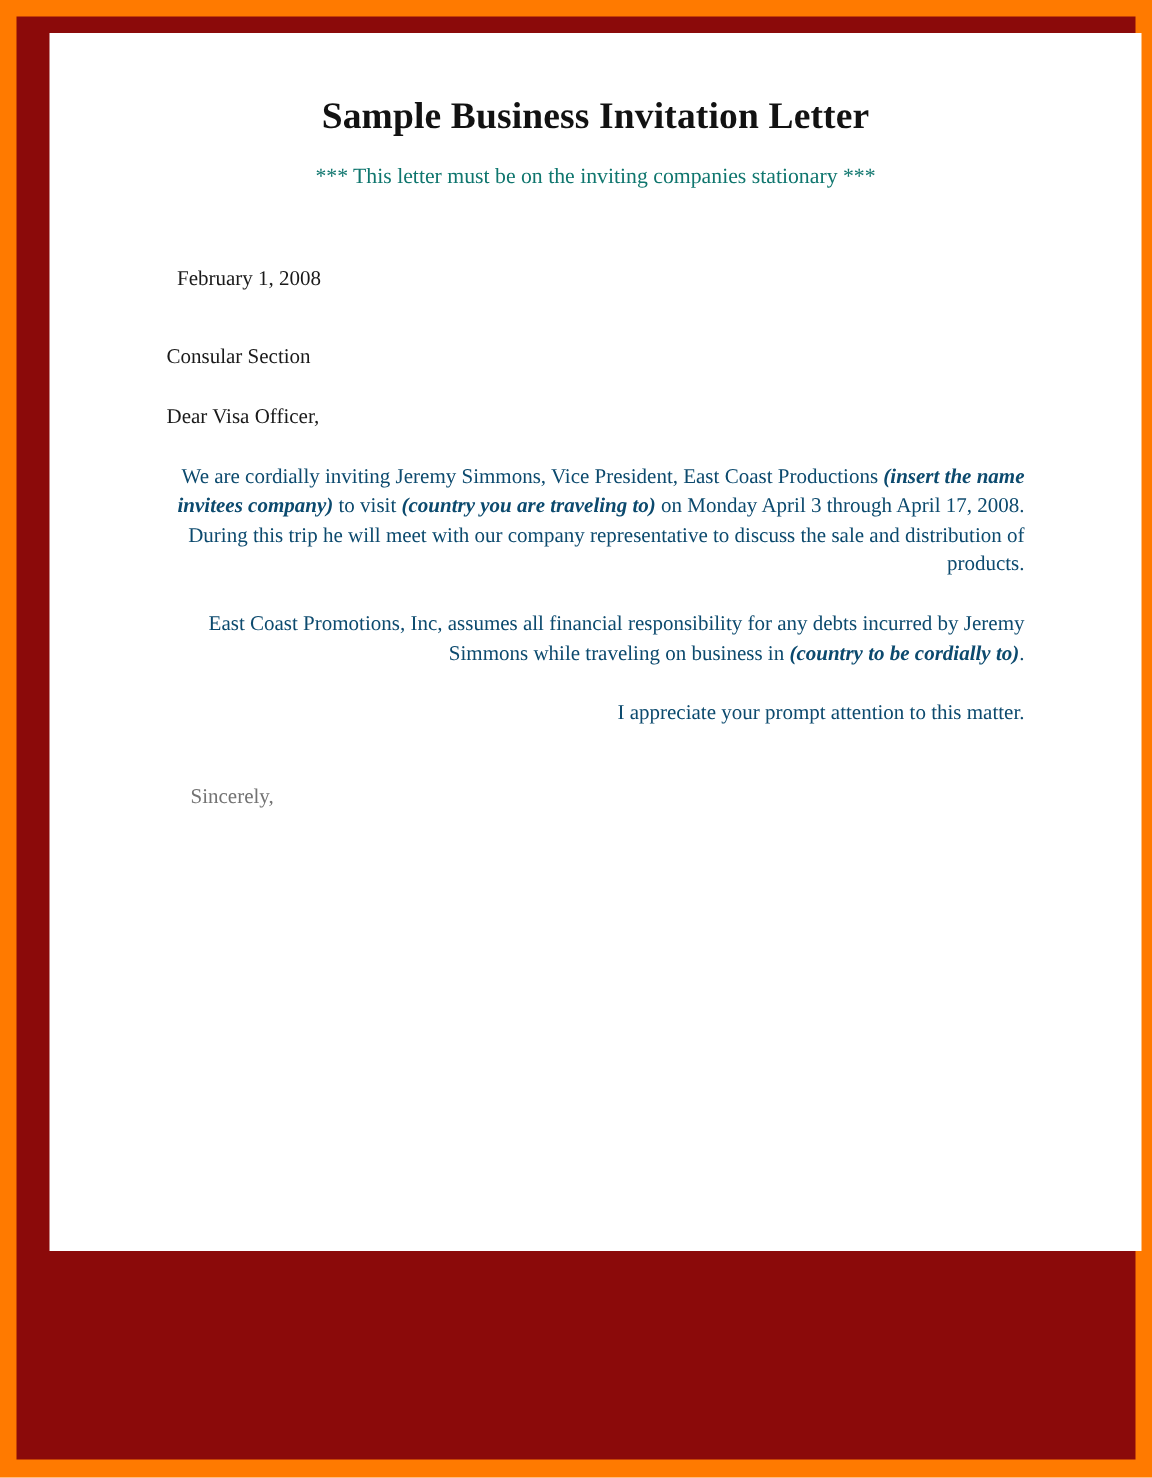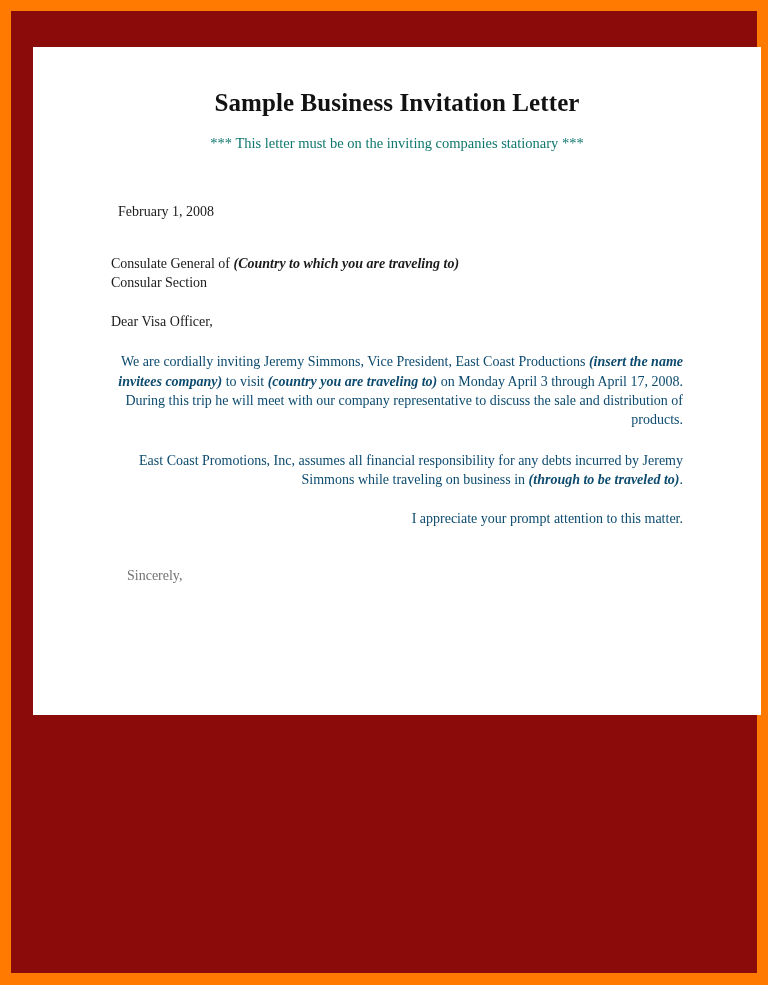--- a/index.html
+++ b/index.html
@@ -22,23 +22,23 @@
     width: 746px;
     height: 962px;
     background: #8b0a0a;
     box-sizing: border-box;
   }
 
   
   .page {
     position: absolute;
     left: 22px;
-    top: 36px;
+    top: 11px;
     width: 728px;
-    height: 668px;
+    height: 812px;
     background: #ffffff;
     box-sizing: border-box;
     overflow: hidden;
   }
 
   .content {
     position: absolute;
     left: 78px;
     top: 20px;
     width: 572px;
@@ -133,29 +133,28 @@
   <div class="page">
     <div class="content">
 
       <h1 class="doc-title">Sample Business Invitation Letter</h1>
 
       <p class="doc-subtitle">*** This letter must be on the inviting companies stationary ***</p>
 
       <p class="date-line">February 1, 2008</p>
 
       <div class="recipient">
-        <span class="line"><span>Consulate General of </span><span class="ins">(Country to which you are traveling to)</span></span>
         <span class="line">Consular Section</span>
       </div>
 
       <p class="salutation">Dear Visa Officer,</p>
 
       <p class="body-para"><span>We are cordially inviting Jeremy Simmons, Vice President, East Coast Productions </span><span class="ins">(insert the name invitees company)</span><span> to visit </span><span class="ins">(country you are traveling to)</span><span> on Monday April 3 through April 17, 2008.  During this trip he will meet with our company representative to discuss the sale and distribution of products.</span></p>
 
-      <p class="body-para"><span>East Coast Promotions, Inc, assumes all financial responsibility for any debts incurred by Jeremy Simmons while traveling on business in </span><span class="ins">(through to be traveled to)</span><span>.</span></p>
+      <p class="body-para"><span>East Coast Promotions, Inc, assumes all financial responsibility for any debts incurred by Jeremy Simmons while traveling on business in </span><span class="ins">(country to be cordially to)</span><span>.</span></p>
 
       <p class="body-para tight">I appreciate your prompt attention to this matter.</p>
 
       <p class="closing">Sincerely,</p>
 
 
     </div>
   </div>
 </div>
 

